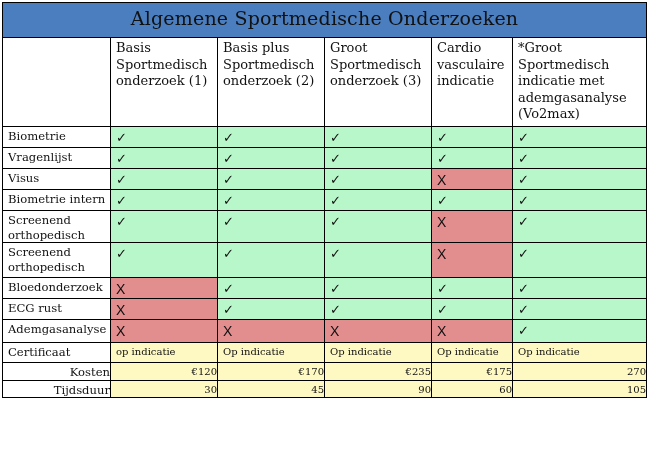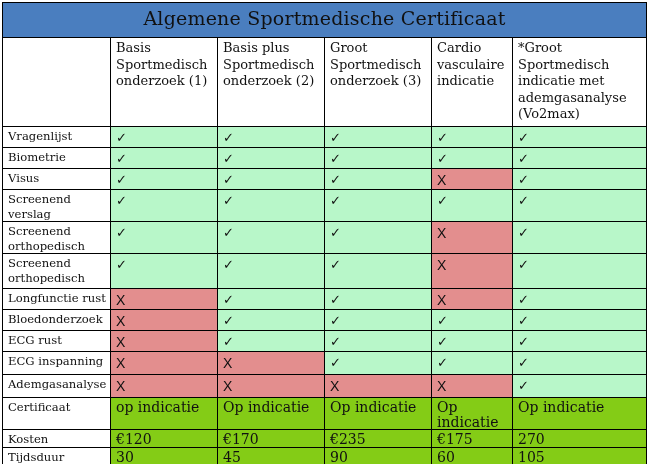--- a/index.html
+++ b/index.html
@@ -24,80 +24,80 @@
     text-align:center !important;
     padding:4px 0 0 0 !important;
     height:30px;
     letter-spacing:0.2px;
   }
   .colhead { font-size:13px; line-height:16.6px; padding-top:2px !important; height:86px; }
   .rowlabel { font-size:11.6px; line-height:14.5px; padding-top:2px !important; background:#fff; }
   .cell { font-size:13px; line-height:16px; padding-top:3px !important; }
   .yes { background:#b8f7c9; }
   .no  { background:#e38e8e; }
-  .plain { background:#84cc16; font-size:14px; line-height:14.5px; padding-top:2px !important; }
+  .plain { background:#fef9c3; font-size:10px; line-height:14.5px; padding-top:2px !important; }
   .mark { display:inline-block; font-family:"DejaVu Sans",sans-serif; font-size:13px; }
   .mark.x { font-family:"Liberation Sans",sans-serif; font-size:14px; }
   tr.r20 td { height:17px; }
   tr.r30 td { height:27px; }
   tr.r34 td { height:31px;margin-left:48px; }
   tr.r22 td { height:19px; }
-  tr.r16 td { height:13px; }
+  tr.r16 td { height:13px;text-align:right; }
 </style>
 </head>
 <body>
 
 <table class="grid">
   <colgroup>
     <col style="width:108px">
       <col style="width:107px">
       <col style="width:107px">
     <col style="width:107px">
       <col style="width:81px">
       <col style="width:134px">
   </colgroup>
   <tbody>
       <tr>
-    <td colspan="6" class="title-cell">Algemene Sportmedische Certificaat</td>
+    <td colspan="6" class="title-cell">Algemene Sportmedische Onderzoeken</td>
   </tr>
   <tr>
     <td class="colhead"></td>
     <td class="colhead">Basis Sportmedisch onderzoek (1)</td>
     <td class="colhead">Basis plus Sportmedisch onderzoek (2)</td>
     <td class="colhead">Groot Sportmedisch onderzoek (3)</td>
     <td class="colhead">Cardio vasculaire indicatie</td>
     <td class="colhead">*Groot Sportmedisch indicatie met ademgasanalyse (Vo2max)</td>
   </tr>
 
   <tr class="r20">
-    <td class="rowlabel">Vragenlijst</td>
+    <td class="rowlabel">Biometrie</td>
     <td class="cell yes"><span class="mark">✓</span></td>
     <td class="cell yes"><span class="mark">✓</span></td>
     <td class="cell yes"><span class="mark">✓</span></td>
     <td class="cell yes"><span class="mark">✓</span></td>
     <td class="cell yes"><span class="mark">✓</span></td>
   </tr>
   <tr class="r20">
-    <td class="rowlabel">Biometrie</td>
+    <td class="rowlabel">Vragenlijst</td>
     <td class="cell yes"><span class="mark">✓</span></td>
     <td class="cell yes"><span class="mark">✓</span></td>
     <td class="cell yes"><span class="mark">✓</span></td>
     <td class="cell yes"><span class="mark">✓</span></td>
     <td class="cell yes"><span class="mark">✓</span></td>
   </tr>
   <tr class="r20">
     <td class="rowlabel">Visus</td>
     <td class="cell yes"><span class="mark">✓</span></td>
     <td class="cell yes"><span class="mark">✓</span></td>
     <td class="cell yes"><span class="mark">✓</span></td>
     <td class="cell no"><span class="mark x">X</span></td>
     <td class="cell yes"><span class="mark">✓</span></td>
   </tr>
   <tr class="r20">
-    <td class="rowlabel">Screenend verslag</td>
+    <td class="rowlabel">Biometrie intern</td>
     <td class="cell yes"><span class="mark">✓</span></td>
     <td class="cell yes"><span class="mark">✓</span></td>
     <td class="cell yes"><span class="mark">✓</span></td>
     <td class="cell yes"><span class="mark">✓</span></td>
     <td class="cell yes"><span class="mark">✓</span></td>
   </tr>
   <tr class="r30">
     <td class="rowlabel">Screenend orthopedisch</td>
     <td class="cell yes"><span class="mark">✓</span></td>
     <td class="cell yes"><span class="mark">✓</span></td>
@@ -107,47 +107,31 @@
   </tr>
   <tr class="r34">
     <td class="rowlabel">Screenend orthopedisch</td>
     <td class="cell yes"><span class="mark">✓</span></td>
     <td class="cell yes"><span class="mark">✓</span></td>
     <td class="cell yes"><span class="mark">✓</span></td>
     <td class="cell no"><span class="mark x">X</span></td>
     <td class="cell yes"><span class="mark">✓</span></td>
   </tr>
   <tr class="r20">
-    <td class="rowlabel">Longfunctie rust</td>
-    <td class="cell no"><span class="mark x">X</span></td>
-    <td class="cell yes"><span class="mark">✓</span></td>
-    <td class="cell yes"><span class="mark">✓</span></td>
-    <td class="cell no"><span class="mark x">X</span></td>
-    <td class="cell yes"><span class="mark">✓</span></td>
-  </tr>
-  <tr class="r20">
     <td class="rowlabel">Bloedonderzoek</td>
     <td class="cell no"><span class="mark x">X</span></td>
     <td class="cell yes"><span class="mark">✓</span></td>
     <td class="cell yes"><span class="mark">✓</span></td>
     <td class="cell yes"><span class="mark">✓</span></td>
     <td class="cell yes"><span class="mark">✓</span></td>
   </tr>
   <tr class="r20">
     <td class="rowlabel">ECG rust</td>
     <td class="cell no"><span class="mark x">X</span></td>
     <td class="cell yes"><span class="mark">✓</span></td>
-    <td class="cell yes"><span class="mark">✓</span></td>
-    <td class="cell yes"><span class="mark">✓</span></td>
-    <td class="cell yes"><span class="mark">✓</span></td>
-  </tr>
-  <tr class="r22">
-    <td class="rowlabel">ECG inspanning</td>
-    <td class="cell no"><span class="mark x">X</span></td>
-    <td class="cell no"><span class="mark x">X</span></td>
     <td class="cell yes"><span class="mark">✓</span></td>
     <td class="cell yes"><span class="mark">✓</span></td>
     <td class="cell yes"><span class="mark">✓</span></td>
   </tr>
   <tr class="r22">
     <td class="rowlabel">Ademgasanalyse</td>
     <td class="cell no"><span class="mark x">X</span></td>
     <td class="cell no"><span class="mark x">X</span></td>
     <td class="cell no"><span class="mark x">X</span></td>
     <td class="cell no"><span class="mark x">X</span></td>

